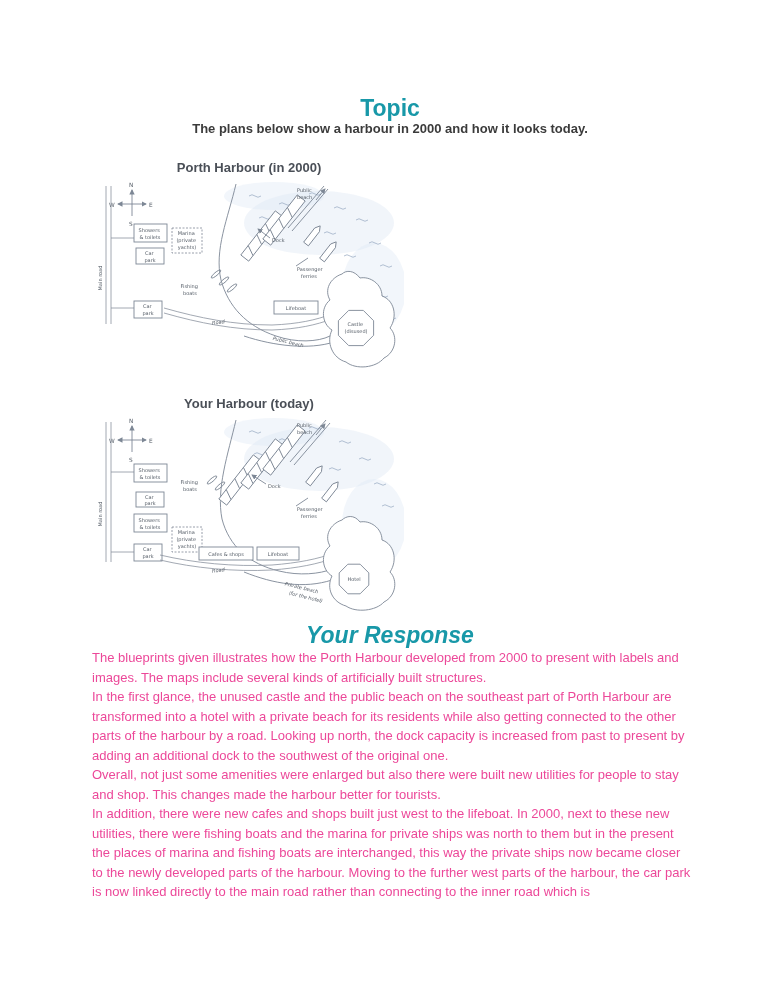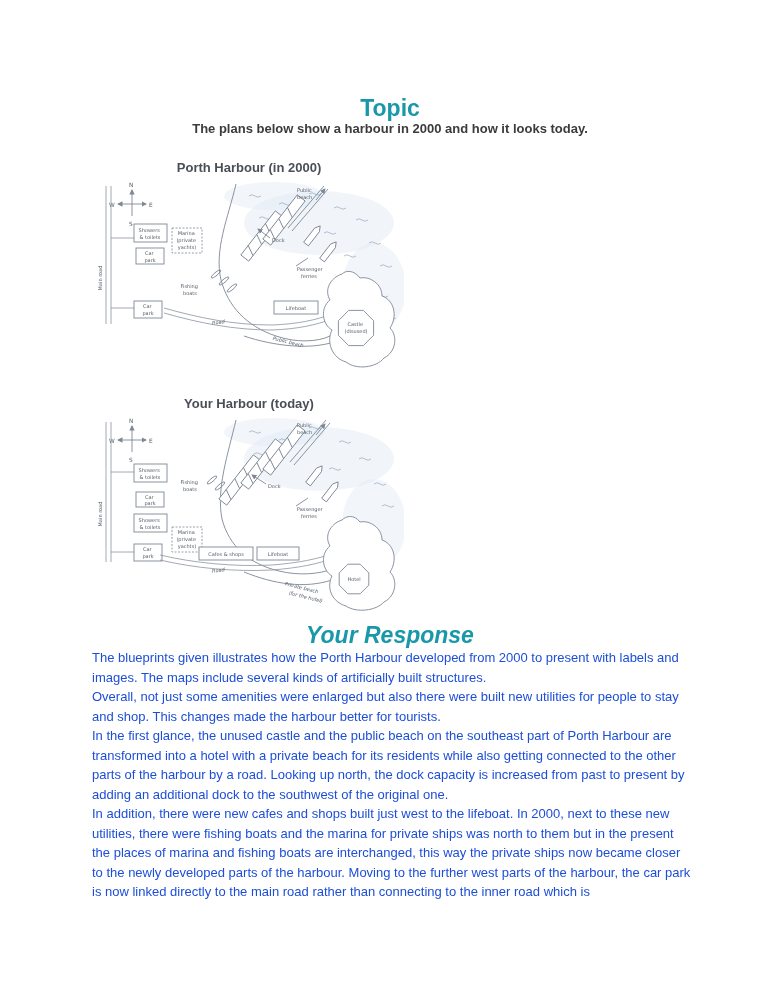--- a/index.html
+++ b/index.html
@@ -25,21 +25,21 @@
   svg .shape{fill:none;stroke:#7d8795;stroke-width:0.9;}
   svg .boxw{fill:#ffffff;stroke:#7d8795;stroke-width:0.9;}
   svg .boxd{fill:none;stroke:#7d8795;stroke-width:0.8;stroke-dasharray:2 1.5;}
   svg .road{fill:none;stroke:#8b93a0;stroke-width:0.8;}
   svg .wave{fill:none;stroke:#9fb0c6;stroke-width:0.8;}
   svg text{font-family:"DejaVu Sans",sans-serif;fill:#565e68;}
   svg .t6{font-size:5.8px;}
   svg .t5{font-size:5px;}
   svg .ti{font-style:italic;}
   .response-heading{margin-top:30px;margin-bottom:44px;font-style:italic;}
-  .body-text p{margin:0;font-size:13px;line-height:19.5px;color:#1d4ed8;width:600px;}
+  .body-text p{margin:0;font-size:13px;line-height:19.5px;color:#ec4899;width:600px;}
 </style>
 </head>
 <body>
 
 <div class="page">
 
   <h1 class="doc-heading topic-heading">Topic</h1>
 
   <p class="prompt">The plans below show a harbour in 2000 and how it looks today.</p>
 
@@ -368,18 +368,18 @@
           <text class="t5" x="260" y="167" text-anchor="middle">Hotel</text>
         </g>
       </svg>
     </div>
   </div>
 
   <h1 class="doc-heading response-heading">Your Response</h1>
 
   <div class="body-text">
     <p>The blueprints given illustrates how the Porth Harbour developed from 2000 to present with labels and images. The maps include several kinds of artificially built structures.</p>
+    <p>In the first glance, the unused castle and the public beach on the southeast part of Porth Harbour are transformed into a hotel with a private beach for its residents while also getting connected to the other parts of the harbour by a road. Looking up north, the dock capacity is increased from past to present by adding an additional dock to the southwest of the original one.</p>
     <p>Overall, not just some amenities were enlarged but also there were built new utilities for people to stay and shop. This changes made the harbour better for tourists.</p>
-    <p>In the first glance, the unused castle and the public beach on the southeast part of Porth Harbour are transformed into a hotel with a private beach for its residents while also getting connected to the other parts of the harbour by a road. Looking up north, the dock capacity is increased from past to present by adding an additional dock to the southwest of the original one.</p>
     <p>In addition, there were new cafes and shops built just west to the lifeboat. In 2000, next to these new utilities, there were fishing boats and the marina for private ships was north to them but in the present the places of marina and fishing boats are interchanged, this way the private ships now became closer to the newly developed parts of the harbour. Moving to the further west parts of the harbour, the car park is now linked directly to the main road rather than connecting to the inner road which is</p>
   </div>
 
 </div>
 
 </body></html>

